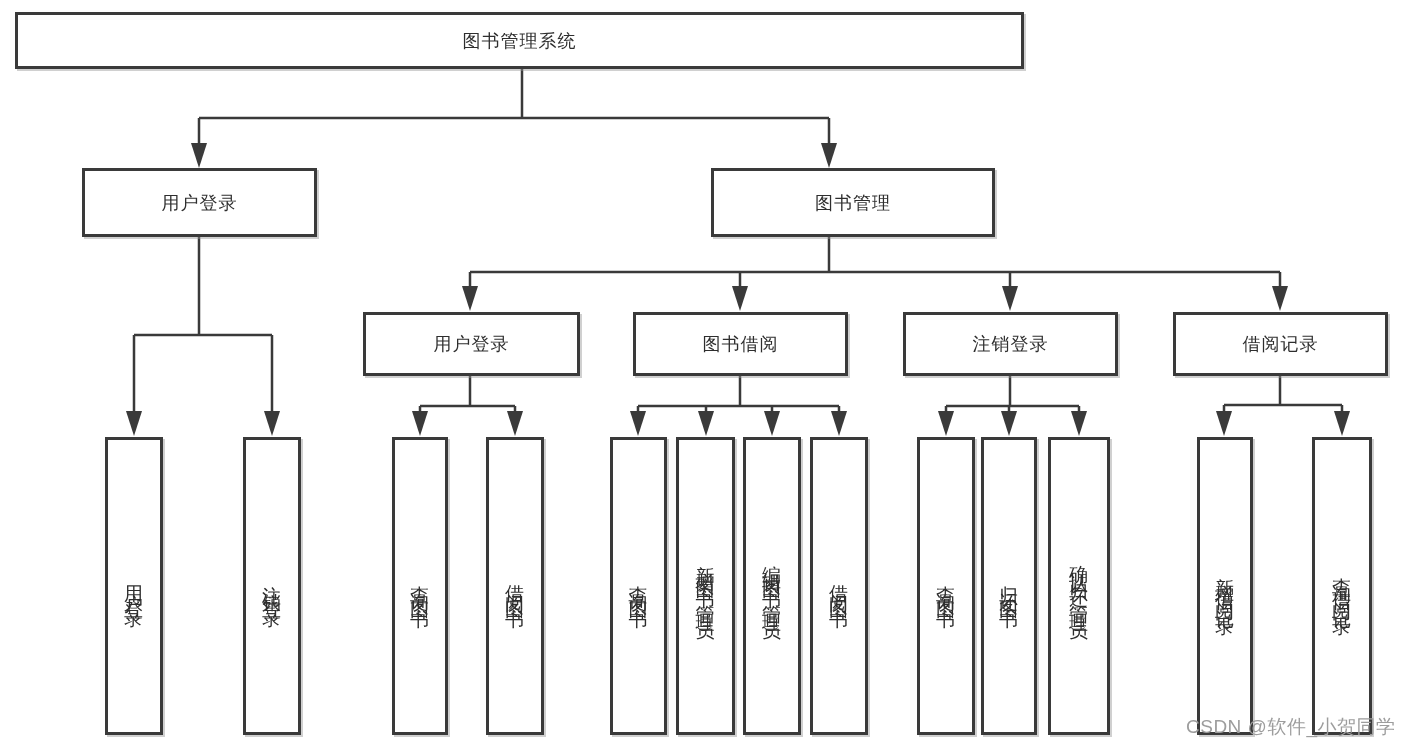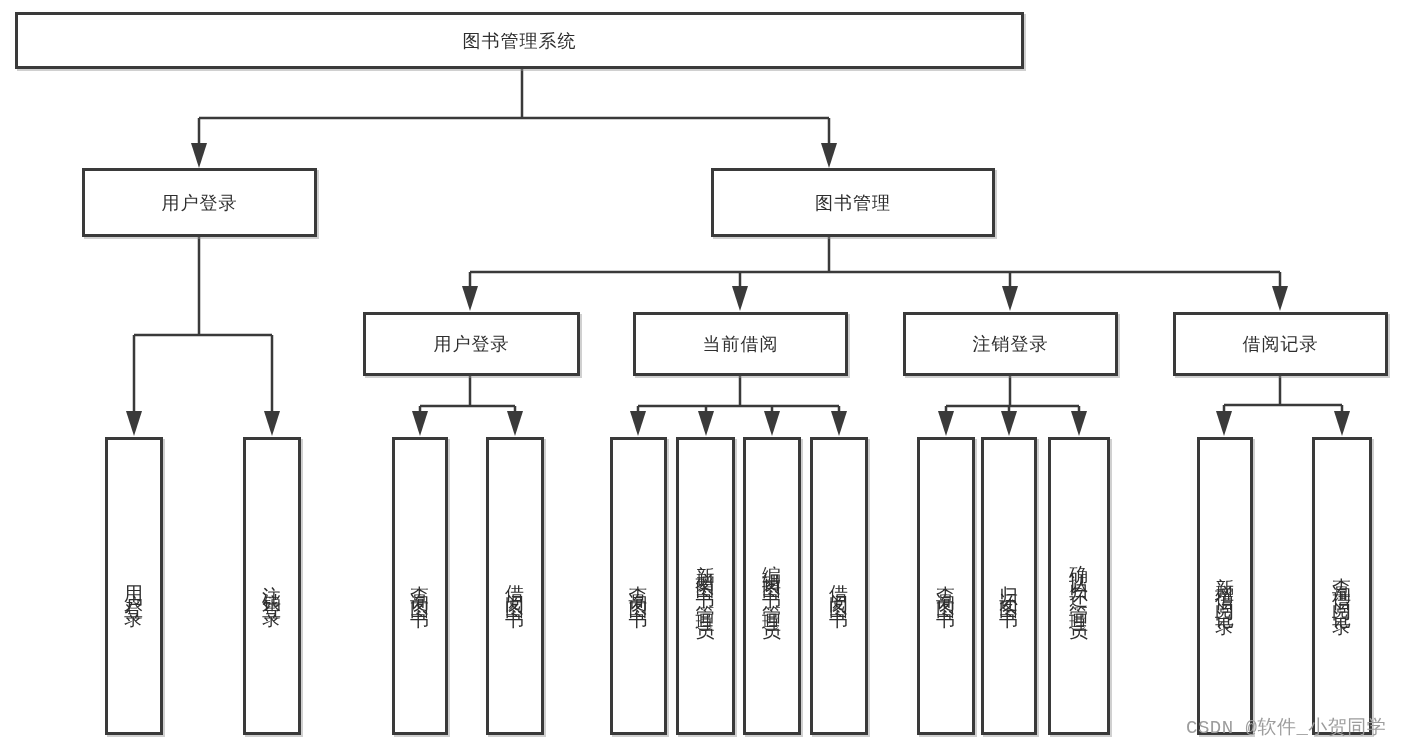--- a/index.html
+++ b/index.html
@@ -34,21 +34,20 @@
     color:var(--text);
   }
   .watermark{
     position:absolute;
     left:1186px;top:714px;
     font-size:19px;
     color:var(--wm);
     letter-spacing:0.5px;
     white-space:nowrap;
     z-index:5;
-    font-family:Liberation Mono, monospace;
   }
 </style>
 </head>
 <body>
 
 <div class="stage">
 
   <svg class="connectors" viewBox="0 0 1405 747" width="1405" height="747">
     <g stroke="#3a3a3a" stroke-width="2.5" fill="none">
 
@@ -88,21 +87,21 @@
       <polygon points="1334,411 1350,411 1342,436"></polygon>
     </g>
   </svg>
 
   <div class="node hlabel" style="left:15px;top:12px;width:1009px;height:57px">图书管理系统</div>
 
   <div class="node hlabel" style="left:82px;top:168px;width:235px;height:69px">用户登录</div>
   <div class="node hlabel" style="left:711px;top:168px;width:284px;height:69px">图书管理</div>
 
   <div class="node hlabel" style="left:363px;top:312px;width:217px;height:64px">用户登录</div>
-  <div class="node hlabel" style="left:633px;top:312px;width:215px;height:64px">当前借阅</div>
+  <div class="node hlabel" style="left:633px;top:312px;width:215px;height:64px">图书借阅</div>
   <div class="node hlabel" style="left:903px;top:312px;width:215px;height:64px">注销登录</div>
   <div class="node hlabel" style="left:1173px;top:312px;width:215px;height:64px">借阅记录</div>
 
   <div class="node leaf" style="left:105px;top:437px;width:58px;height:298px">
     <span class="vtext">用户登录</span>
   </div>
   <div class="node leaf" style="left:243px;top:437px;width:58px;height:298px">
     <span class="vtext">注销登录</span>
   </div>
 

